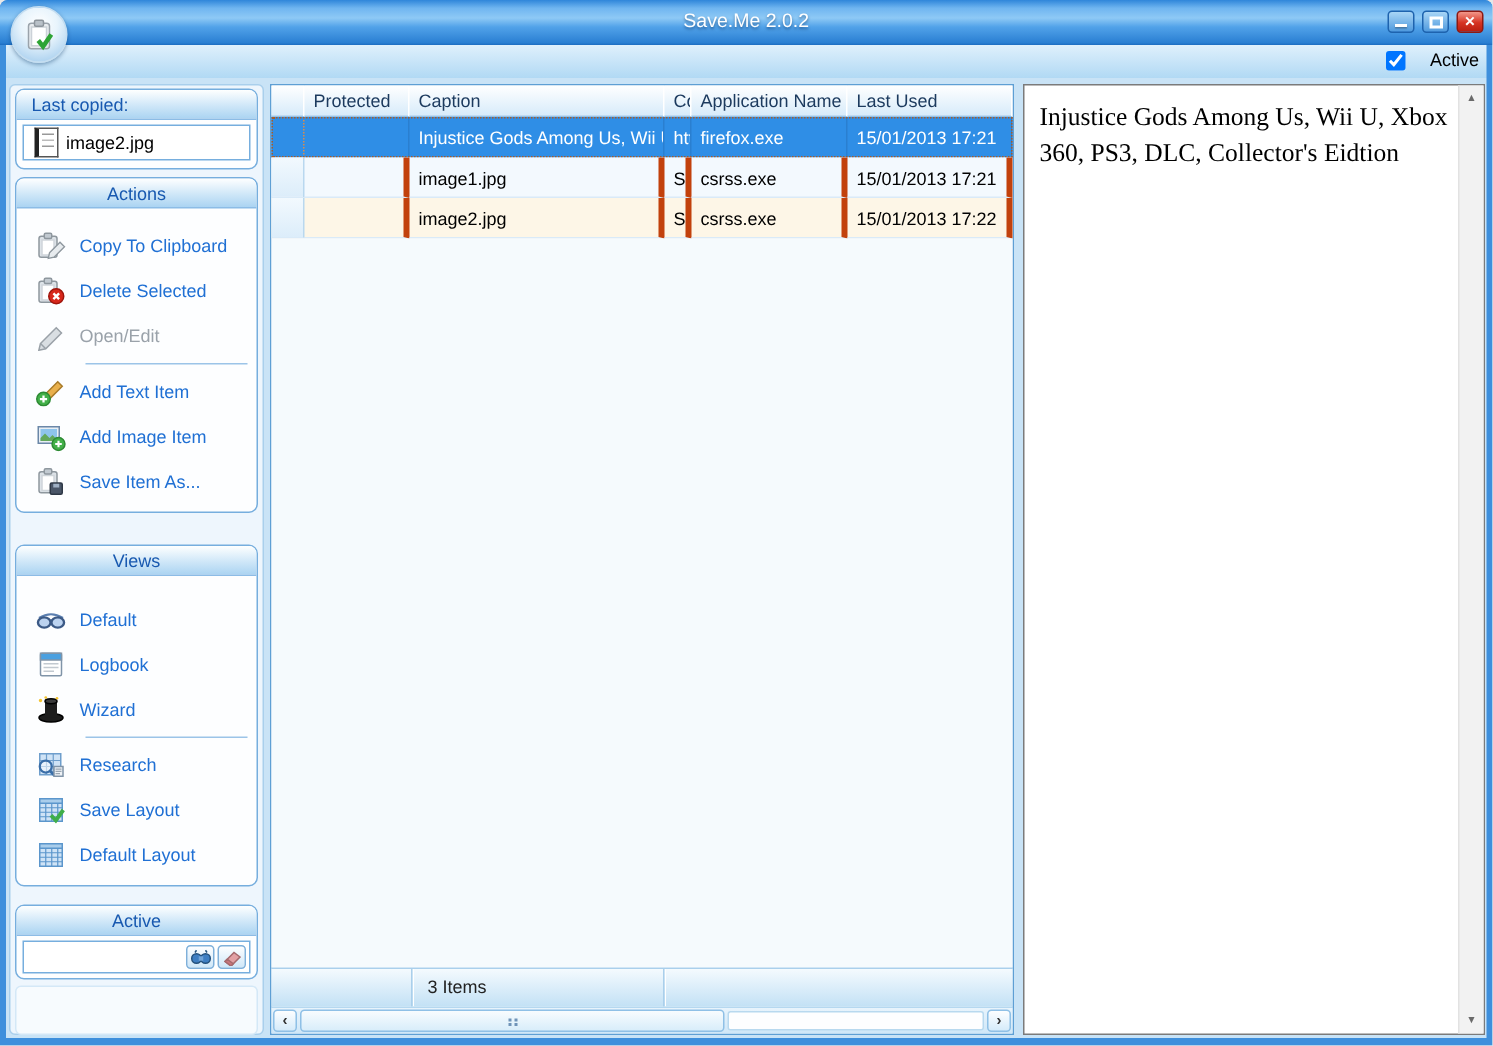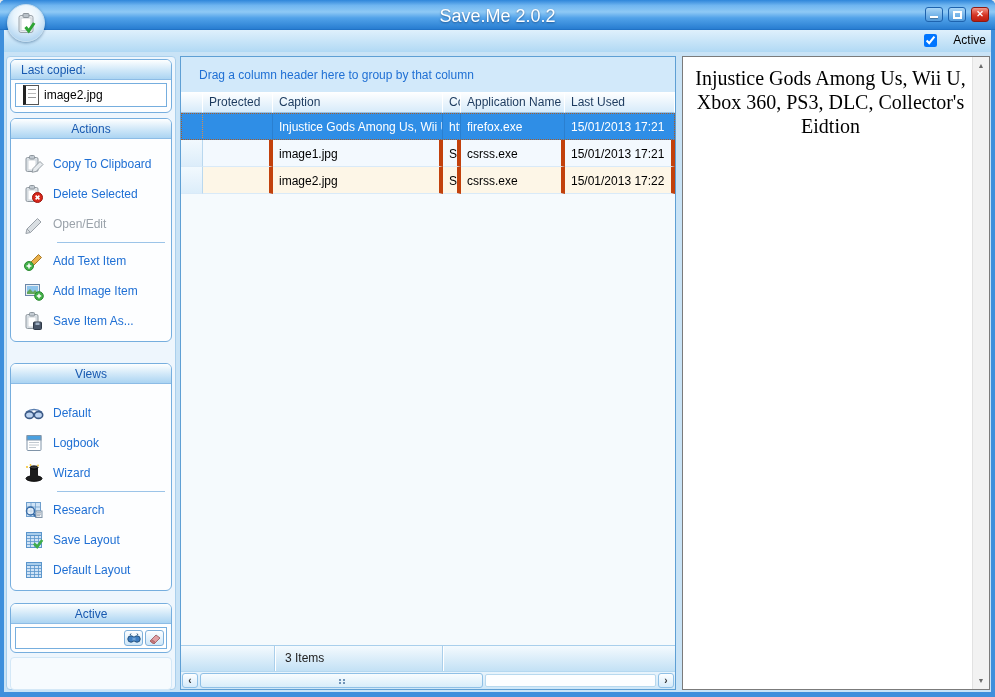--- a/index.html
+++ b/index.html
@@ -10,21 +10,21 @@
     background:#3e8fdc; overflow:hidden; border-radius:5px 5px 0 0;
   }
   
   .titlebar {
     position:absolute; left:0; top:0; right:0; height:30px;
     background:linear-gradient(180deg,#2f86da 0%,#6fb5f0 18%,#8ec9f5 40%,#51a2e9 60%,#2a7fd2 95%,#1c6cc0 100%);
     border-radius:5px 5px 0 0;
   }
   .title {
     position:absolute; left:0; right:0; top:6px; text-align:center;
-    color:#ffffff; font-size:18px; text-shadow:0 1px 2px rgba(0,40,90,.55);
+    color:#ffffff; font-size:13px; text-shadow:0 1px 2px rgba(0,40,90,.55);
   }
   .winbtns { position:absolute; right:6px; top:7px; display:flex; gap:5px; }
   .wbtn { width:18px; height:15px; border-radius:3px; position:relative; cursor:default; }
   .wbtn.bblue { border:1px solid #1e63ae; background:linear-gradient(#a8d5f6,#4f9ade); }
   .wbtn.bred  { border:1px solid #8d1912; background:linear-gradient(#f2978a 0%,#d63322 55%,#b91e10 100%); }
   .glyph-min { position:absolute; left:4px; bottom:3px; width:8px; height:2px; background:#fff; box-shadow:0 1px 1px rgba(0,0,0,.3); }
   .glyph-max { position:absolute; left:4px; top:3px; width:9px; height:8px; border:2px solid #fff; }
   .glyph-close { display:block; text-align:center; line-height:13px; color:#fff; font-size:9px; font-weight:bold; }
   .appicon {
     position:absolute; left:7px; top:4px; width:38px; height:38px; border-radius:50%; z-index:6;
@@ -105,21 +105,21 @@
   .hscroll { height:18px; flex:none; background:linear-gradient(#e8f4fc,#cfe7f8); border-top:1px solid #b5d8f0; display:flex; align-items:center; padding:0 1px; }
   .sbtn { width:16px; height:15px; flex:none; border:1px solid #8fc0e6; border-radius:3px; background:linear-gradient(#fdfeff,#d5ebfa);
           color:#333; font-size:10px; line-height:13px; text-align:center; font-weight:bold; cursor:pointer; }
   .hthumb { width:283px; height:15px; flex:none; margin-left:2px; border:1px solid #8fc0e6; border-radius:3px;
             background:linear-gradient(#f8fcfe,#d8edfa); position:relative; cursor:pointer; }
   .grip { position:absolute; left:50%; top:5px; margin-left:-3px; width:2px; height:2px; background:#6f93b8;
           box-shadow:4px 0 0 #6f93b8, 0 3px 0 #6f93b8, 4px 3px 0 #6f93b8; }
   .htrack { flex:1; height:13px; margin:0 2px; background:#fdfeff; border:1px solid #b8d9ef; border-radius:2px; }
   
   .preview { position:absolute; left:678px; top:4px; width:308px; bottom:2px; background:#fff; border:1px solid #7b7b7b; display:flex; }
-  .ptext { flex:1; padding:9px 4px 0 10px; font-family:"Liberation Serif", serif; font-size:20px; line-height:24px; color:#000; overflow:hidden;text-align:center; }
+  .ptext { flex:1; padding:9px 4px 0 10px; font-family:"Liberation Serif", serif; font-size:17px; line-height:24px; color:#000; overflow:hidden; }
   .vscroll { width:17px; flex:none; background:#f2f2f2; border-left:1px solid #e2e2e2; display:flex; flex-direction:column; justify-content:space-between; }
   .varrow { height:17px; text-align:center; color:#6a6a6a; font-size:7px; line-height:17px; cursor:pointer; }
 </style>
 </head>
 <body>
 
 <div class="window">
 
   <div class="titlebar">
     <div class="title">Save.Me 2.0.2</div>
@@ -310,23 +310,20 @@
               </svg>
             </span>
           </div>
         </div>
       </div>
 
       <div class="p-empty"></div>
     </div>
 
     <div class="grid">
-      <div class="groupbar">
-        <span>Drag a column header here to group by that column</span>
-      </div>
       <div class="headerrow">
         <div class="hcell w-ind"></div>
         <div class="hcell w-prot">Protected</div>
         <div class="hcell w-cap">Caption</div>
         <div class="hcell w-co">Co</div>
         <div class="hcell w-app">Application Name</div>
         <div class="hcell w-last">Last Used</div>
       </div>
 
       <div class="row sel">

